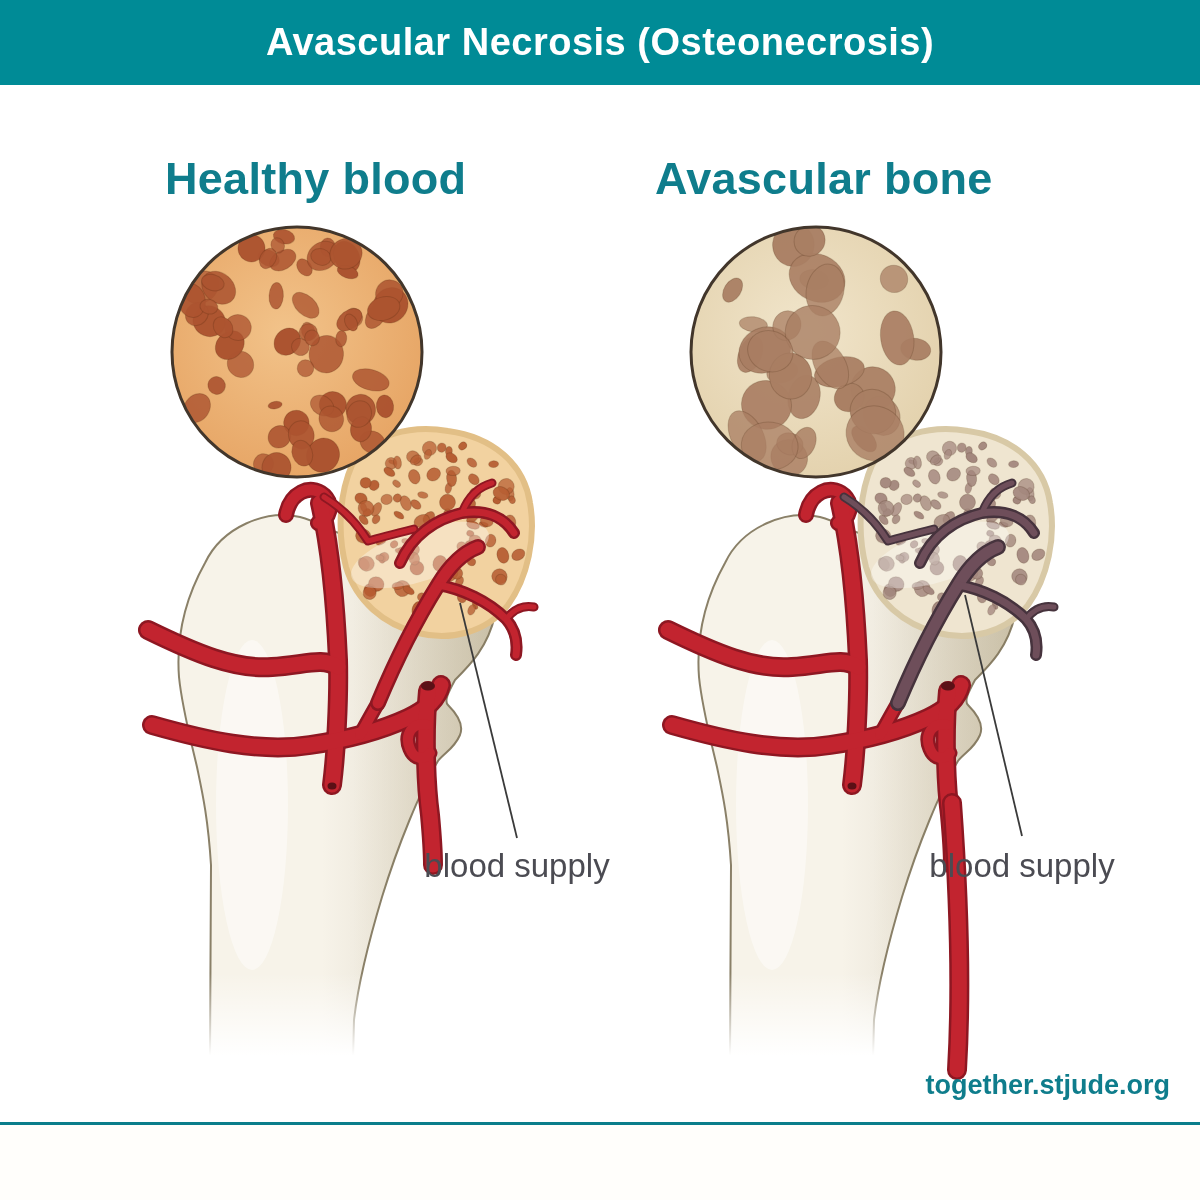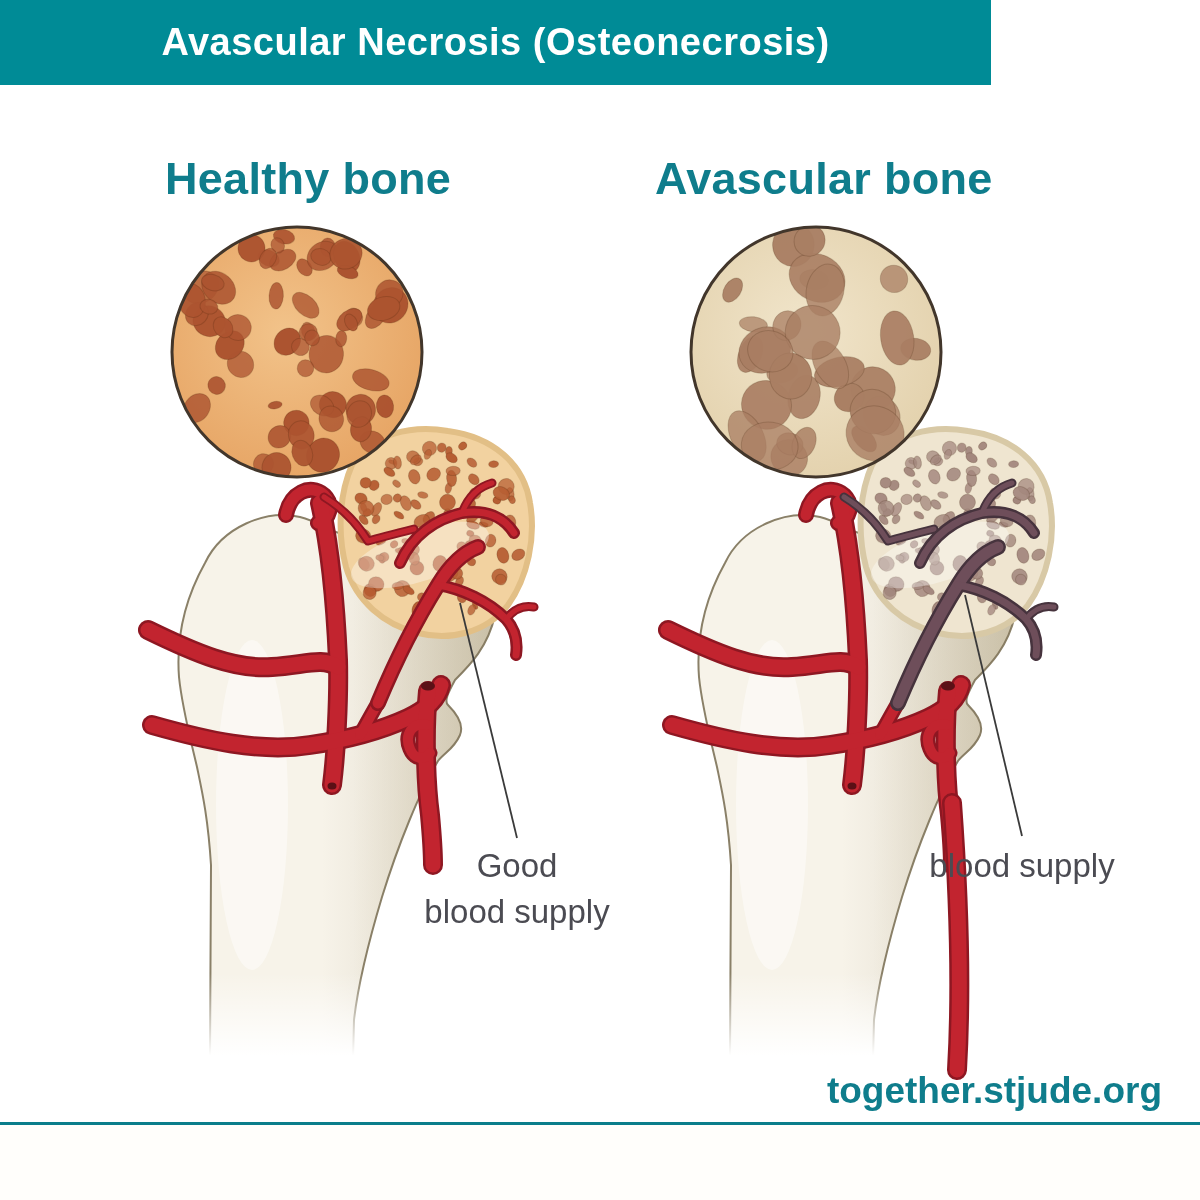--- a/index.html
+++ b/index.html
@@ -3,21 +3,21 @@
 <meta charset="utf-8">
 <style>
   html,body{margin:0;padding:0;}
   body{
     width:1200px;height:1200px;position:relative;overflow:hidden;
     background:#ffffff;
     font-family:"Liberation Sans","DejaVu Sans",sans-serif;
     -webkit-font-smoothing:antialiased;
   }
   .header-bar{
-    position:absolute;top:0;left:0;width:991px;height:85px;
+    position:absolute;top:0;left:0;width:1200px;height:85px;
     background:var(--header-bg,#008B96);
     display:flex;align-items:center;justify-content:center;
   }
   .header-bar h1{
     margin:0;color:#ffffff;font-size:38px;font-weight:700;letter-spacing:.5px;
   }
   .panel-heading{
     position:absolute;top:153px;font-size:45px;font-weight:700;
     color:var(--heading-text,#0F7D8C);letter-spacing:.3px;
   }
@@ -25,22 +25,22 @@
   .panel-heading.right{left:655px;}
   .art{position:absolute;top:85px;left:0;}
   .caption{
     position:absolute;width:340px;text-align:center;
     font-size:33px;line-height:46px;color:var(--caption-text,#4B4B52);
   }
   .caption.left{left:347px;top:843px;}
   .caption.right{left:852px;top:843px;}
   .caption span{display:block;}
   .site-url{
-    position:absolute;top:1070px;right:38px;
-    font-size:37px;font-weight:700;color:var(--footer-text,#0F7D8C);
+    position:absolute;top:1070px;right:30px;
+    font-size:27px;font-weight:700;color:var(--footer-text,#0F7D8C);
   }
   .footer-rule{
     position:absolute;top:1122px;left:0;width:1200px;height:3px;
     background:var(--divider,#0A7E8B);
   }
   .bottom-strip{
     position:absolute;top:1125px;left:0;width:1200px;height:75px;background:#fffefb;
   }
   
   .a-out{fill:none;stroke:var(--artery-red-dark,#8E1722);stroke-linecap:round;stroke-linejoin:round;}
@@ -49,21 +49,21 @@
   .v-in{fill:none;stroke:var(--vessel-in,#C2242F);stroke-linecap:round;stroke-linejoin:round;}
   .leader{stroke:var(--leader-line,#3A3A3A);stroke-width:1.8;fill:none;}
 </style>
 </head>
 <body>
 
 <div class="header-bar">
   <h1>Avascular Necrosis (Osteonecrosis)</h1>
 </div>
 
-<div class="panel-heading left">Healthy bone</div>
+<div class="panel-heading left">Healthy blood</div>
 <div class="panel-heading right">Avascular bone</div>
 
 <svg class="art" width="1200" height="1038" viewBox="0 0 1200 1038">
   <defs>
     <linearGradient id="gradBone" x1="0" y1="0" x2="1" y2="0">
       <stop offset="0" style="stop-color:var(--bone-light,#F7F3E9)"></stop>
       <stop offset="0.55" style="stop-color:var(--bone-light,#F7F3E9)"></stop>
       <stop offset="1" style="stop-color:var(--bone-dark,#E3DBC5)"></stop>
     </linearGradient>
     <linearGradient id="gradBoneShade" x1="0" y1="0" x2="1" y2="0">
@@ -348,21 +348,20 @@
         <ellipse cx="897.2" cy="253.0" rx="27.2" ry="16.5" transform="rotate(81.6 897.2 253.0)" fill="var(--unhealthy-marrow,#A97E63)" fill-opacity="0.92" stroke="rgba(55,25,8,0.18)" stroke-width="1"></ellipse>
       </g>
     <circle cx="816" cy="267" r="125" fill="none" stroke="var(--inset-outline,#42362B)" stroke-width="3"></circle>
   </g>
 
   <path class="leader" d="M 460,518 L 517,753"></path>
   <path class="leader" d="M 965,510 L 1022,751"></path>
 </svg>
 
 <div class="caption left">
-  <span>Good</span>
   <span>blood supply</span>
 </div>
 <div class="caption right">
   <span>blood supply</span>
 </div>
 
 <div class="site-url">together.stjude.org</div>
 <div class="footer-rule"></div>
 <div class="bottom-strip"></div>
 

